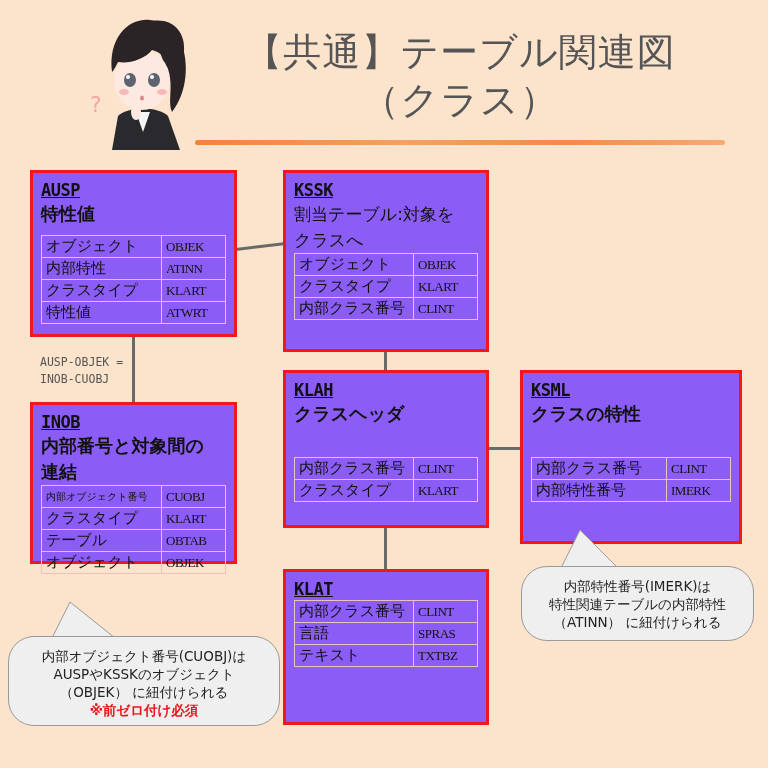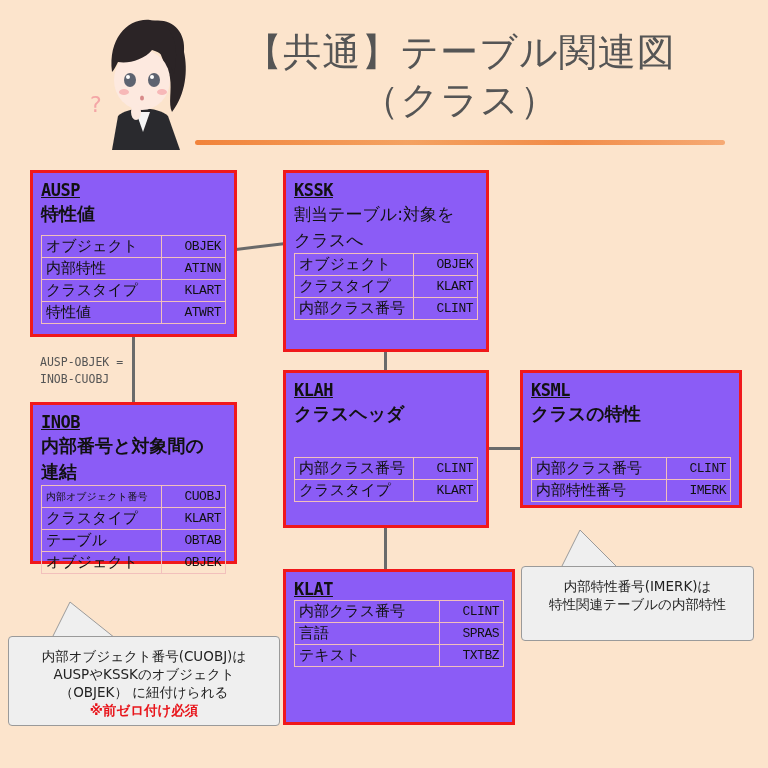--- a/index.html
+++ b/index.html
@@ -58,42 +58,41 @@
       width: 100%;
       font-size: 15px;
     }
     table.fields td {
       border: 1px solid #f2c0bc;
       padding: 0 4px;
       height: 22px;
       white-space: nowrap;
     }
     table.fields td.f {
-      font-family: Liberation Mono, monospace;
+      font-family: Liberation Serif, serif;
       font-size: 13px;
       width: 64px;
       letter-spacing: -0.5px;
-      text-align: right;
     }
     table.fields td.small { font-size: 10px; }
     .line {
       position: absolute;
       background: #6a6a6a;
     }
     .join-label {
       position: absolute; left: 40px; top: 354px;
       font-family: "DejaVu Sans Mono", "Liberation Mono", monospace;
       font-size: 11.5px; color: #555; line-height: 17px;
       text-align: left;
     }
     .bubble {
       position: absolute;
       background: #efefef;
       border: 1px solid #9a9a9a;
-      border-radius: 4px;
+      border-radius: 26px;
       text-align: center;
       font-size: 13.5px;
       line-height: 18px;
       color: #222;
       padding-top: 10px;
     }
     .bubble .warn { color: #e8141a; font-weight: bold; }
     .bubble-tail { position: absolute; }
   </style>
 </head>
@@ -227,38 +226,38 @@
           <td class="f">CLINT</td>
         </tr>
     <tr>
           <td>クラスタイプ</td>
           <td class="f">KLART</td>
         </tr>
   </tbody>
     </table>
 </div>
 
-<div class="box" style="left:520px; top:370px; width:222px; height:138px;">
+<div class="box" style="left:520px; top:370px; width:222px; height:174px;">
   <div class="code">KSML</div>
   <div class="name" style="margin-bottom:30px;">クラスの特性</div>
   <table class="fields">
     <tbody>
         <tr>
           <td>内部クラス番号</td>
           <td class="f">CLINT</td>
         </tr>
     <tr>
           <td>内部特性番号</td>
           <td class="f">IMERK</td>
         </tr>
   </tbody>
     </table>
 </div>
 
-<div class="box" style="left:283px; top:569px; width:232px; height:156px;">
+<div class="box" style="left:283px; top:569px; width:206px; height:156px;">
   <div class="code">KLAT</div>
   <table class="fields">
     <tbody>
         <tr>
           <td>内部クラス番号</td>
           <td class="f">CLINT</td>
         </tr>
     <tr>
           <td>言語</td>
           <td class="f">SPRAS</td>
@@ -280,13 +279,14 @@
   <div>（OBJEK） に紐付けられる</div>
   <div class="warn">※前ゼロ付け必須</div>
 </div>
 
 <svg class="bubble-tail" style="left:560px; top:528px;" width="70" height="42" viewBox="0 0 70 42">
   <path d="M0 42 L20 2 L60 42 Z" fill="#efefef" stroke="#9a9a9a" stroke-width="1"></path>
 </svg>
 <div class="bubble" style="left:521px; top:566px; width:233px; height:75px;">
   <div>内部特性番号(IMERK)は</div>
   <div>特性関連テーブルの内部特性</div>
+  <div>（ATINN） に紐付けられる</div>
 </div>
 
 </body></html>

